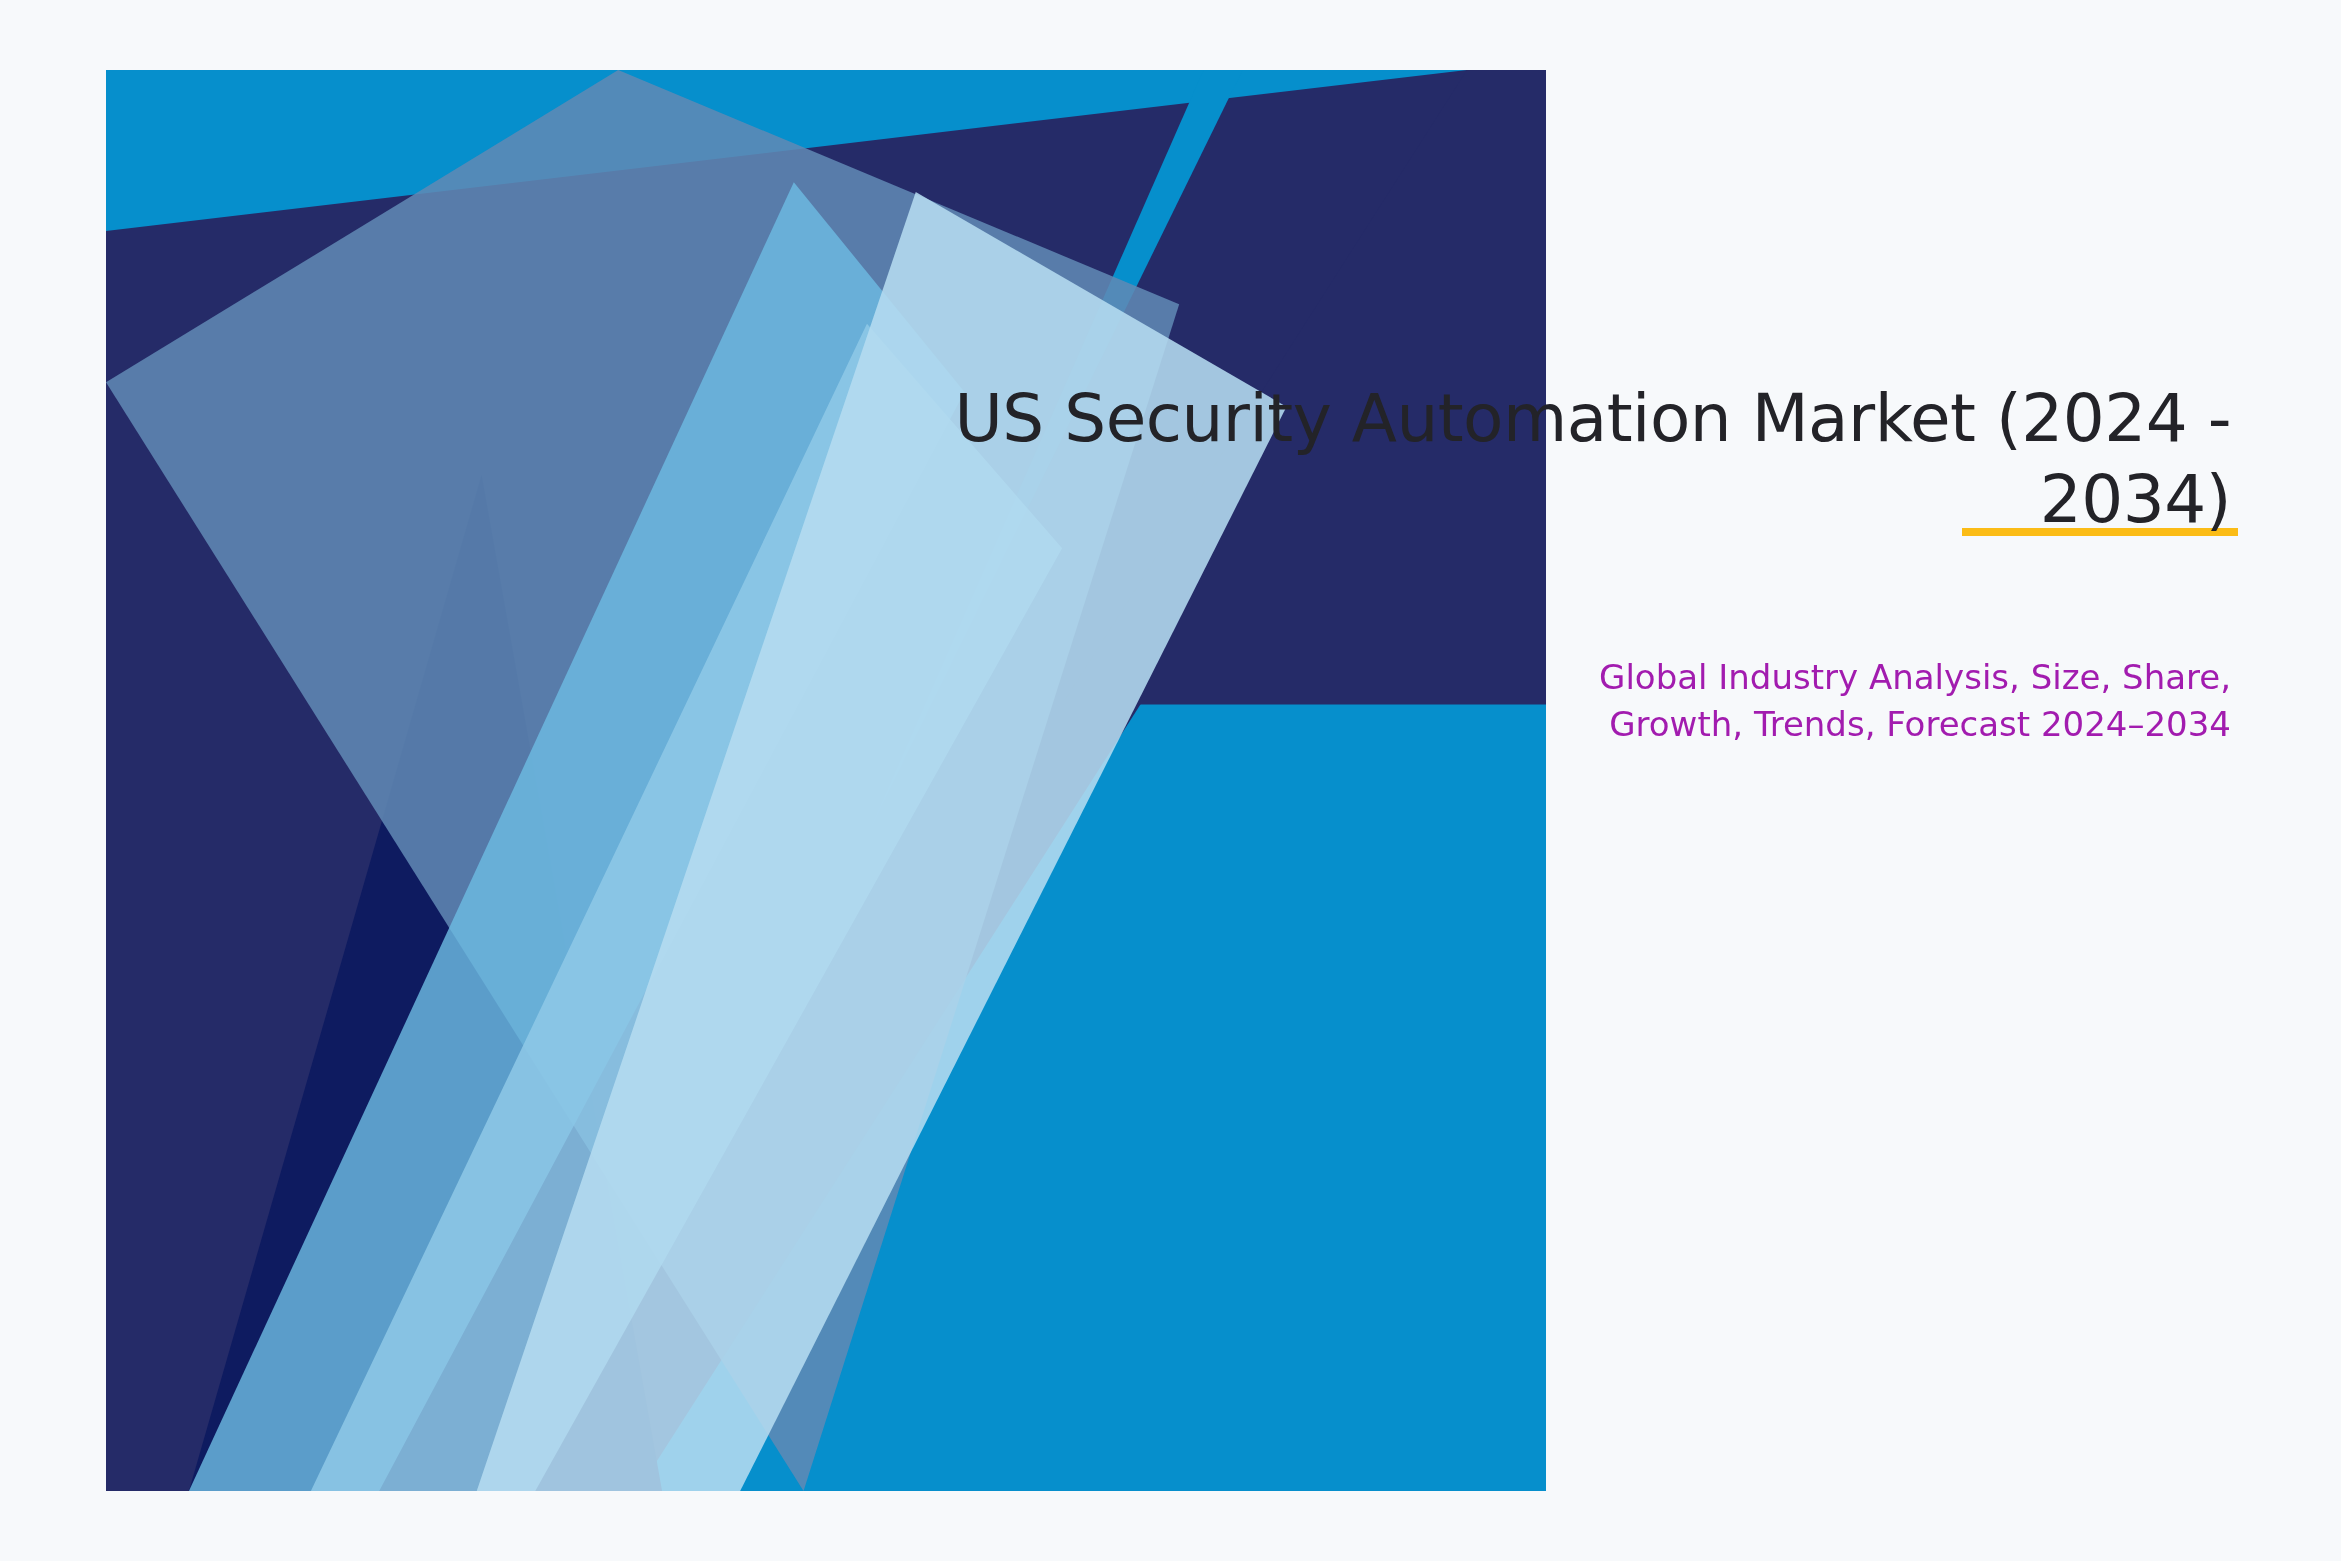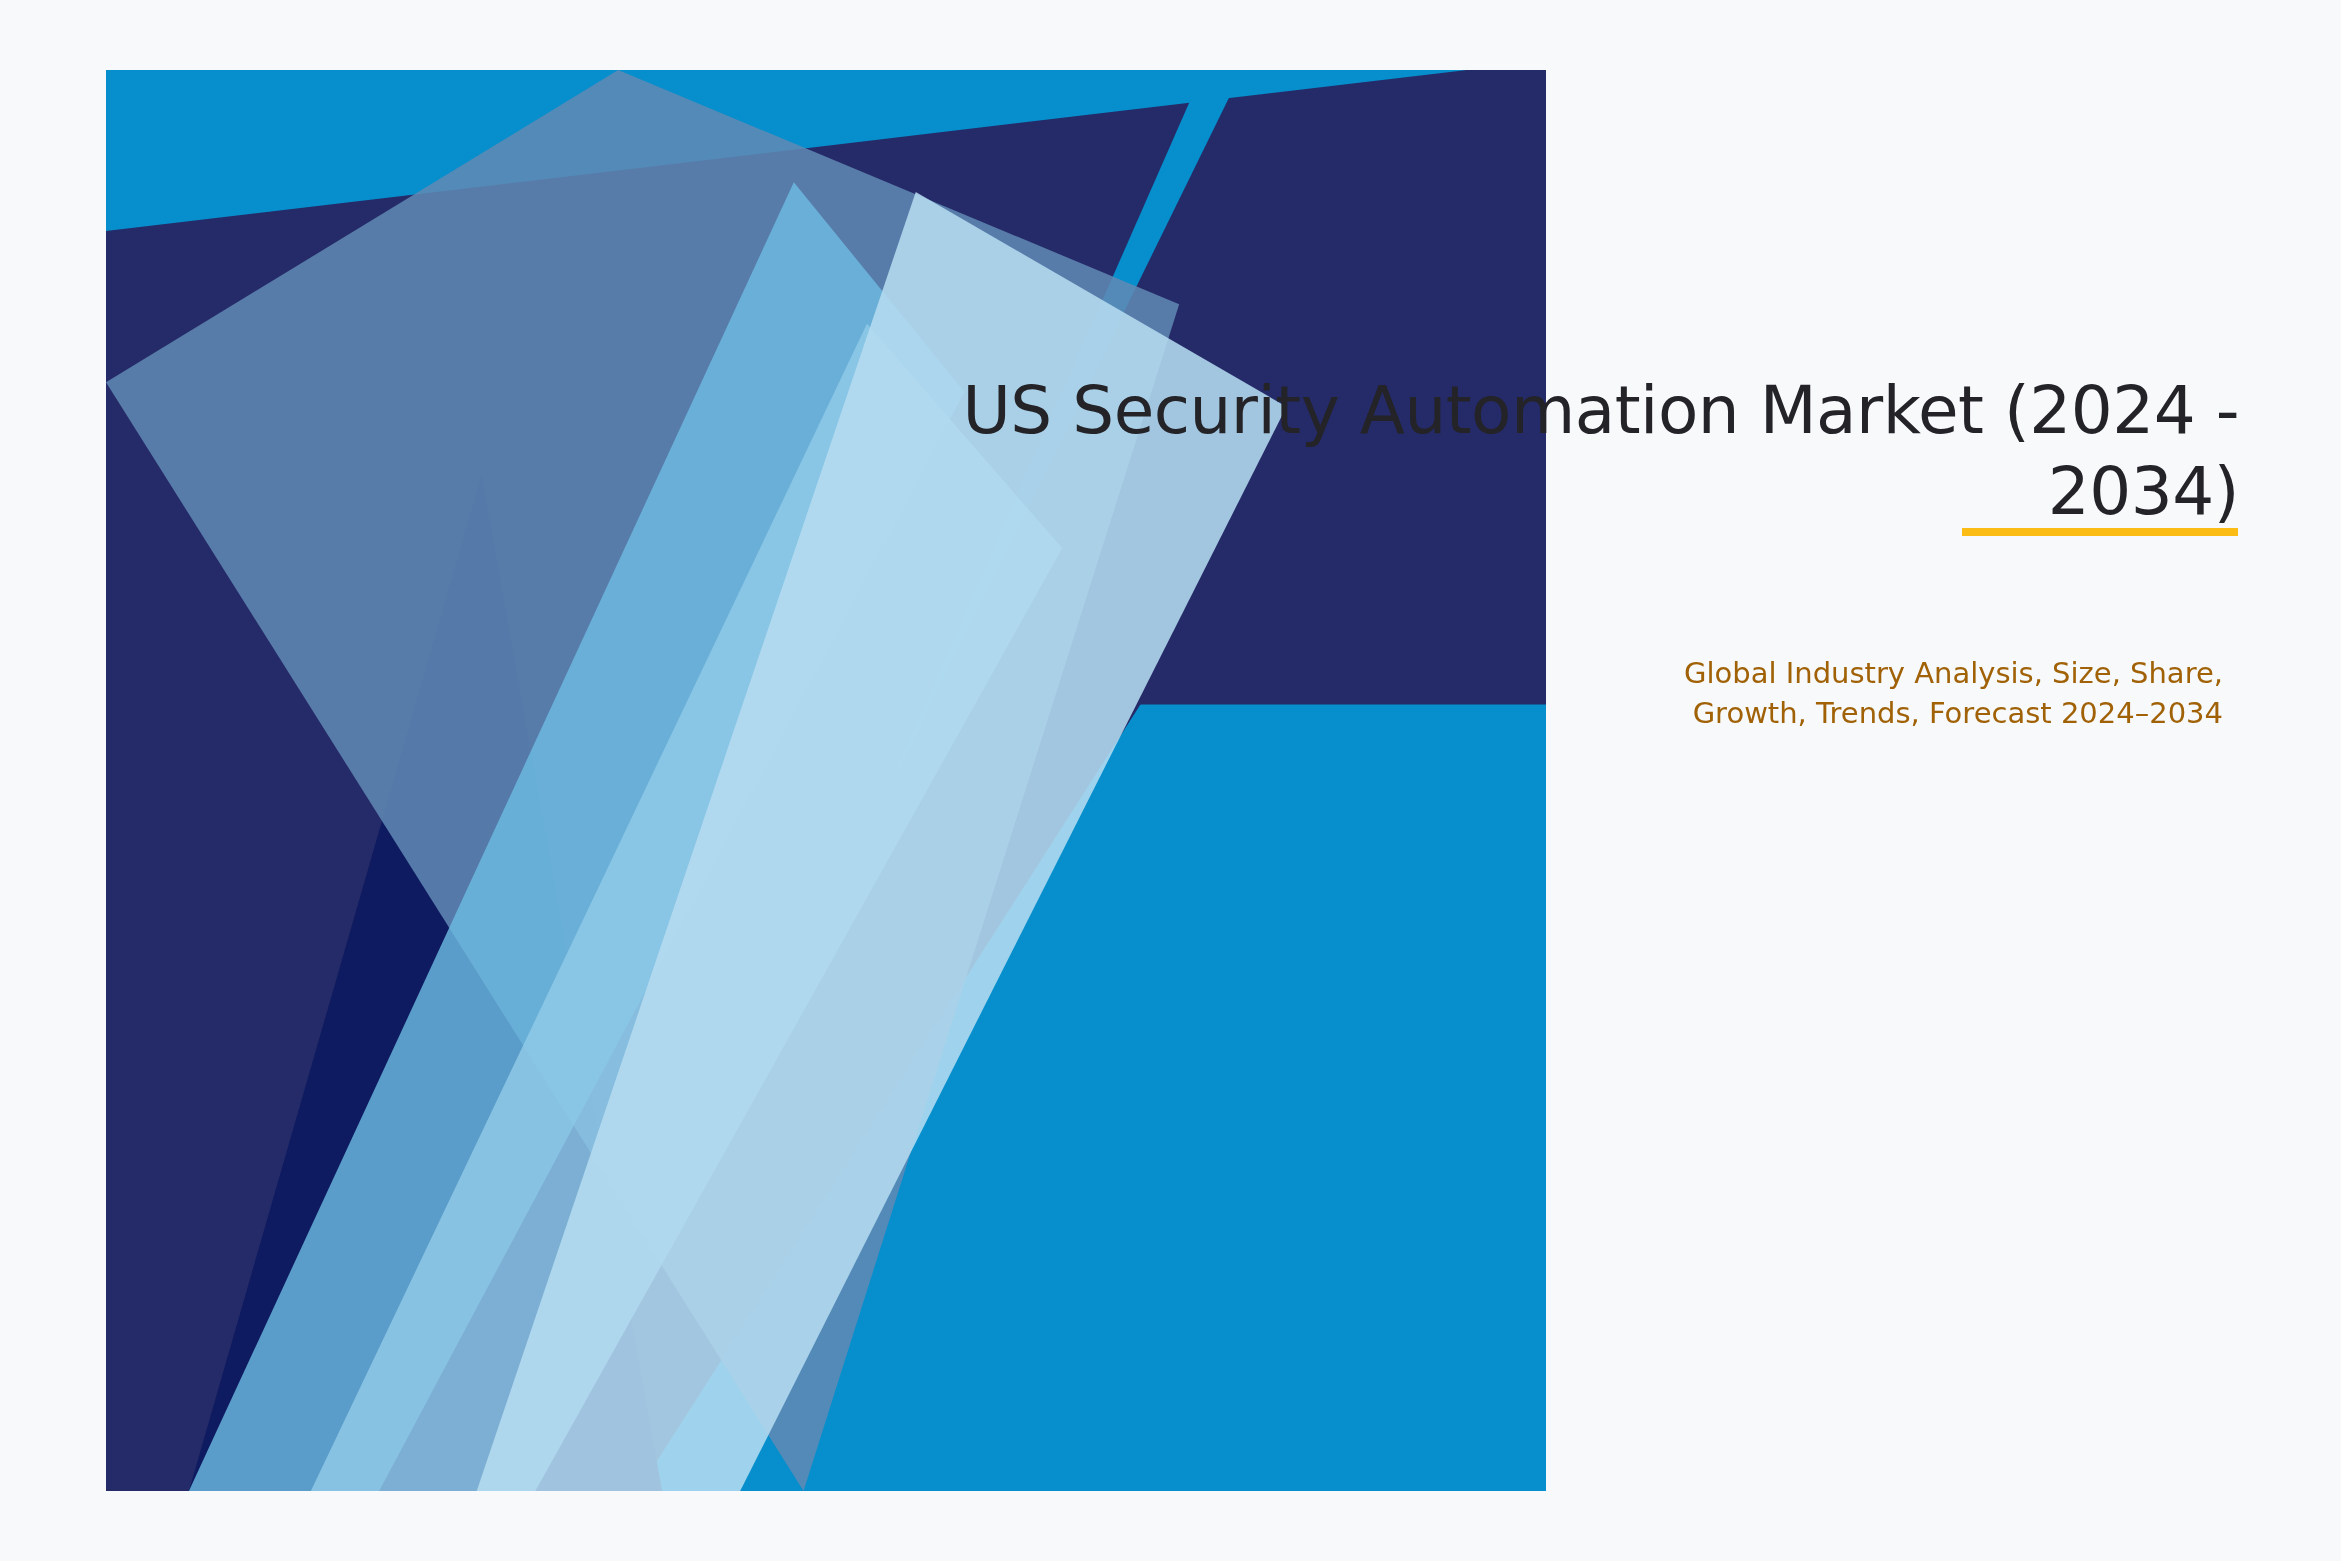--- a/index.html
+++ b/index.html
@@ -34,21 +34,21 @@
   
   #title-block {
     position: absolute;
     right: 103px;
     top: 371px;
     width: 1415px;
     text-align: right;
   }
 
   #report-title {
-    margin: 0;
+    margin: 8px;
     font-family: "DejaVu Sans", sans-serif;
     font-weight: 400;
     font-size: 66px;
     line-height: 1.22;
     letter-spacing: -0.5px;
     color: #232328;
     position: relative;
     z-index: 3;
   }
 
@@ -57,27 +57,27 @@
     position: absolute;
     left: 1962px;
     top: 528px;
     width: 276px;
     height: 8.3px;
     background: #fbbc16;
     z-index: 2;
   }
 
   #report-subtitle {
-    margin: 16px;
+    margin: 8px;
     padding-top: 106px;
     font-family: "DejaVu Sans", sans-serif;
     font-weight: 400;
-    font-size: 29px;
+    font-size: 34px;
     line-height: 1.37;
-    color: #a16207;
+    color: #a21caf;
     max-width: 634px;
     margin-left: auto;
     text-align: right;
   }
 </style>
 </head>
 <body>
 
 <div id="slide">
 

